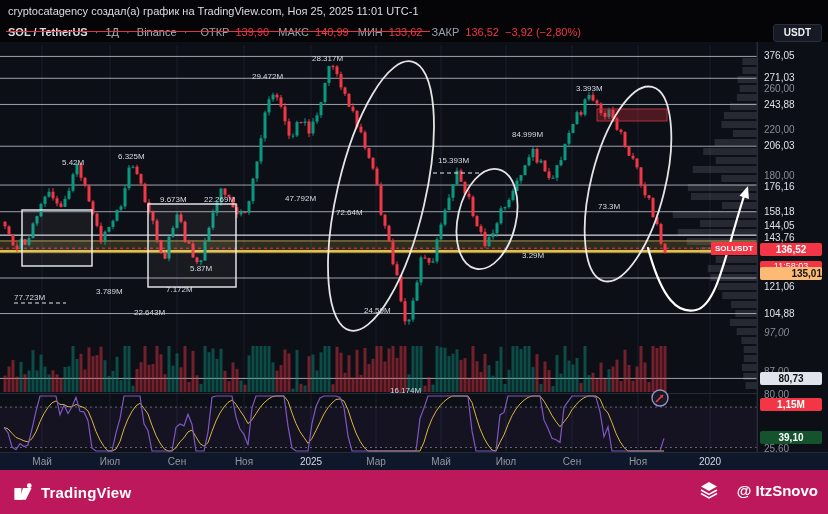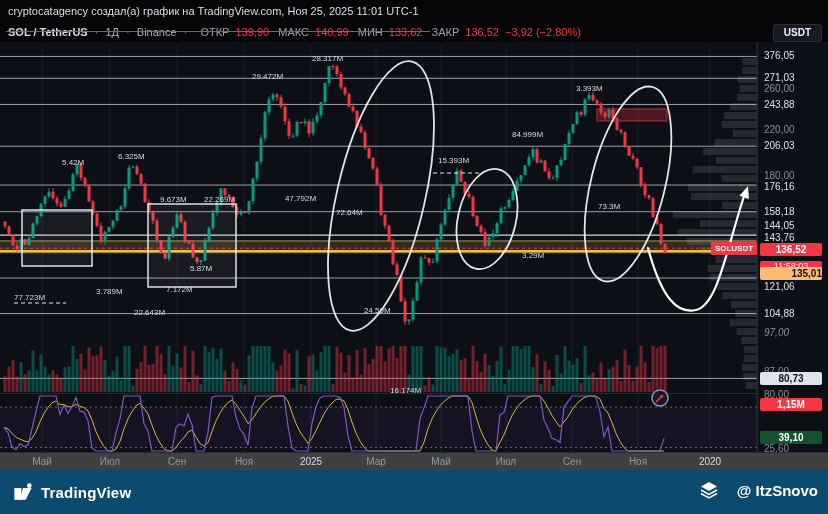--- a/index.html
+++ b/index.html
@@ -31,26 +31,26 @@
   .ptick.tick{color:#878d99;}
   .ptick.level{color:#dde0e8;}
   .pbadge{position:absolute;left:2px;width:62px;text-align:center;border-radius:2px;
           font-size:10px;font-weight:bold;line-height:13px;height:13px;}
   .pbadge.red{background:#f23645;color:#fff;}
   .pbadge.cd{background:#f23645;color:#fff;font-weight:normal;font-size:9px;height:11px;line-height:11px;}
   .pbadge.yellow{background:#fdba74;color:#111;text-align:right;}
   .pbadge.white{background:#dfe3ec;color:#111;}
   .pbadge.purple{background:#14532d;color:#fff;}
   
-  .time-axis{position:absolute;top:452px;left:0;width:828px;height:18px;background:#404040;
+  .time-axis{position:absolute;top:452px;left:0;width:828px;height:18px;background:#0f172a;
              border-top:1px solid #262b38;cursor:ew-resize;}
   .tlabel{position:absolute;top:3px;width:40px;margin-left:-20px;text-align:center;font-size:10px;color:#9598a1;}
   .tlabel.year{color:#d6d9e0;}
   
-  .footer{position:absolute;top:470px;left:0;width:828px;height:44px;background:#0c4a6e;}
+  .footer{position:absolute;top:470px;left:0;width:828px;height:44px;background:#be185d;}
   .tv-logo{position:absolute;left:12px;top:11px;display:flex;align-items:center;gap:7px;cursor:pointer;}
   .tv-logo .txt{color:#fff;font-size:15px;font-weight:bold;letter-spacing:.2px;}
   .wm{position:absolute;right:10px;top:11px;display:flex;align-items:center;gap:19px;}
   .wm .txt{color:#fff;font-size:15px;font-weight:bold;}
   .compass{position:absolute;left:650px;top:346px;width:20px;height:20px;}
 </style>
 </head>
 <body>
 
 <div class="screen">

